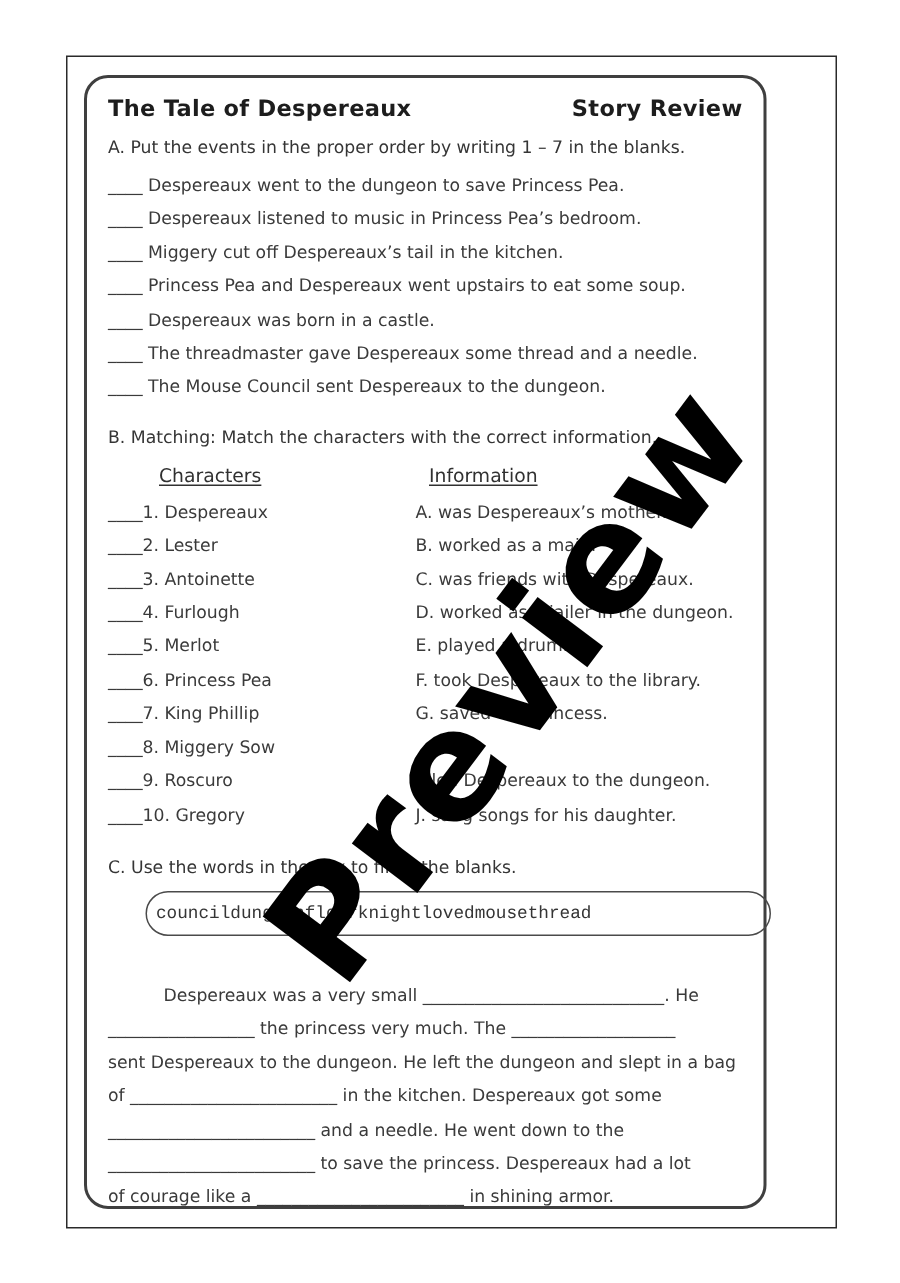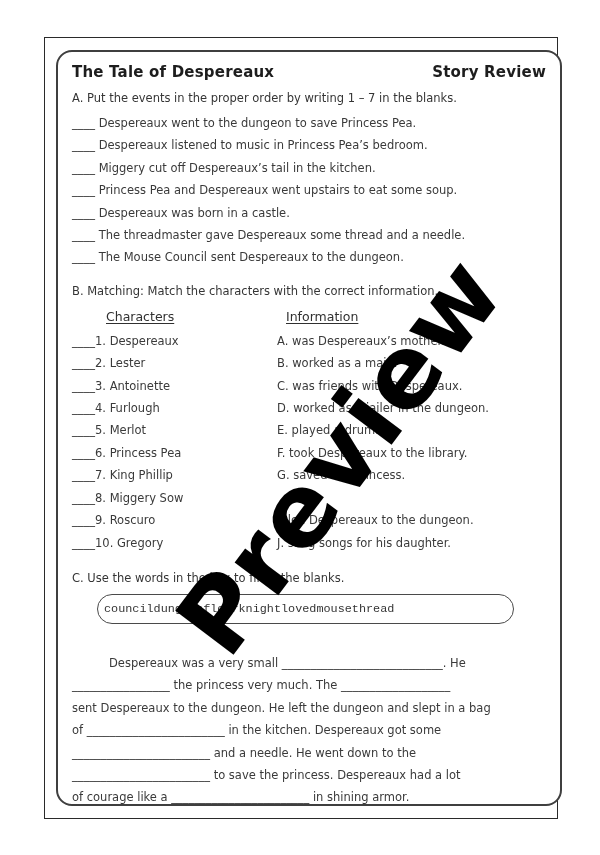--- a/index.html
+++ b/index.html
@@ -6,21 +6,21 @@
   body{
     width:600px;height:855px;position:relative;background:#ffffff;
     font-family:"DejaVu Sans","Liberation Sans",sans-serif;
     color:#3a3a3a;overflow:hidden;
   }
   .outer-frame{
     position:absolute;left:44px;top:37px;width:514px;height:782px;
     border:1px solid #2a2a2a;box-sizing:border-box;
   }
   .card{
-    position:absolute;left:56px;top:50px;width:506px;height:756px;
+    position:absolute;left:56px;top:50px;width:455px;height:756px;
     border:2px solid #3f3f3f;border-radius:16px;box-sizing:border-box;
     background:#ffffff;padding:10px 14px 0 14px;
   }
   .page-header{
     display:flex;justify-content:space-between;align-items:baseline;
     font-size:15px;font-weight:bold;color:#1d1d1d;line-height:20px;letter-spacing:.2px;
   }
   .instruction{font-size:11.5px;line-height:16px;color:#353535;}
   .instr-a{margin-top:8px;}
   .instr-b{margin-top:14px;}

